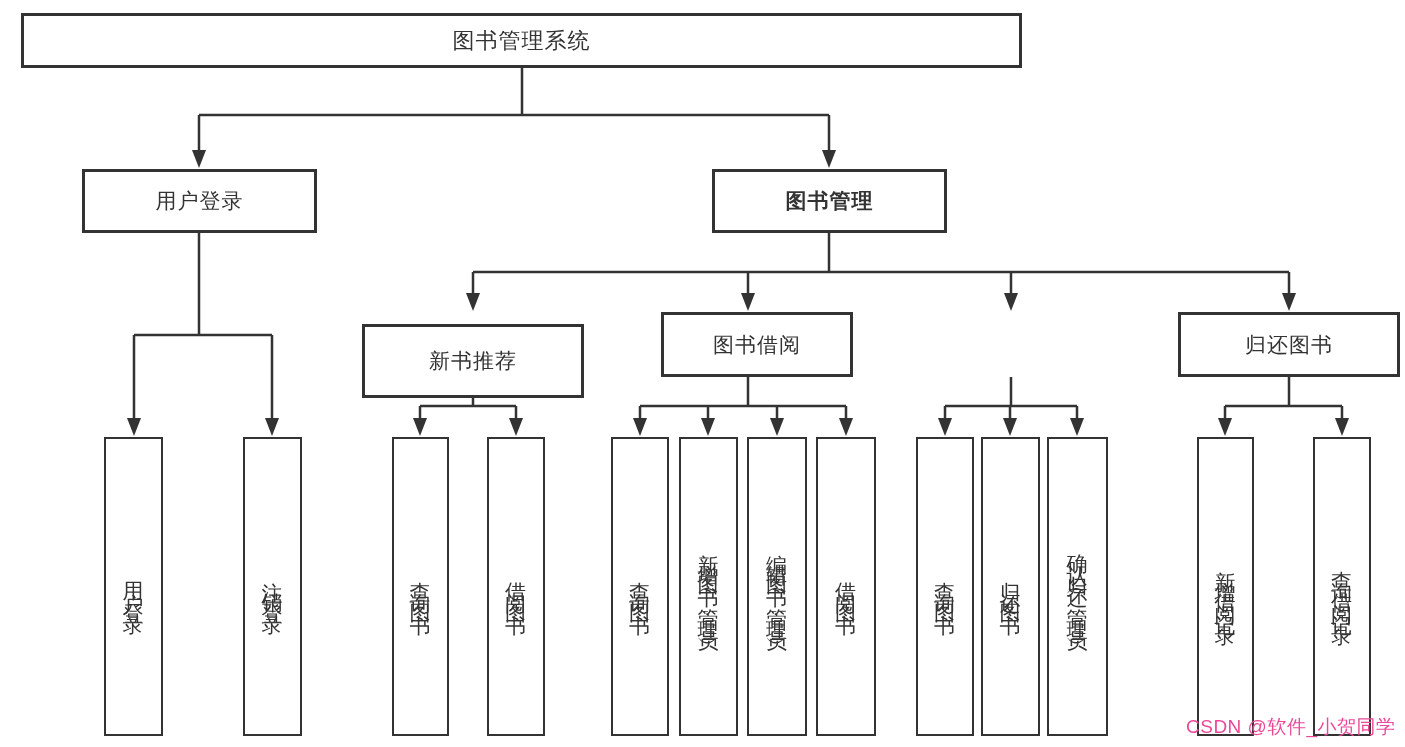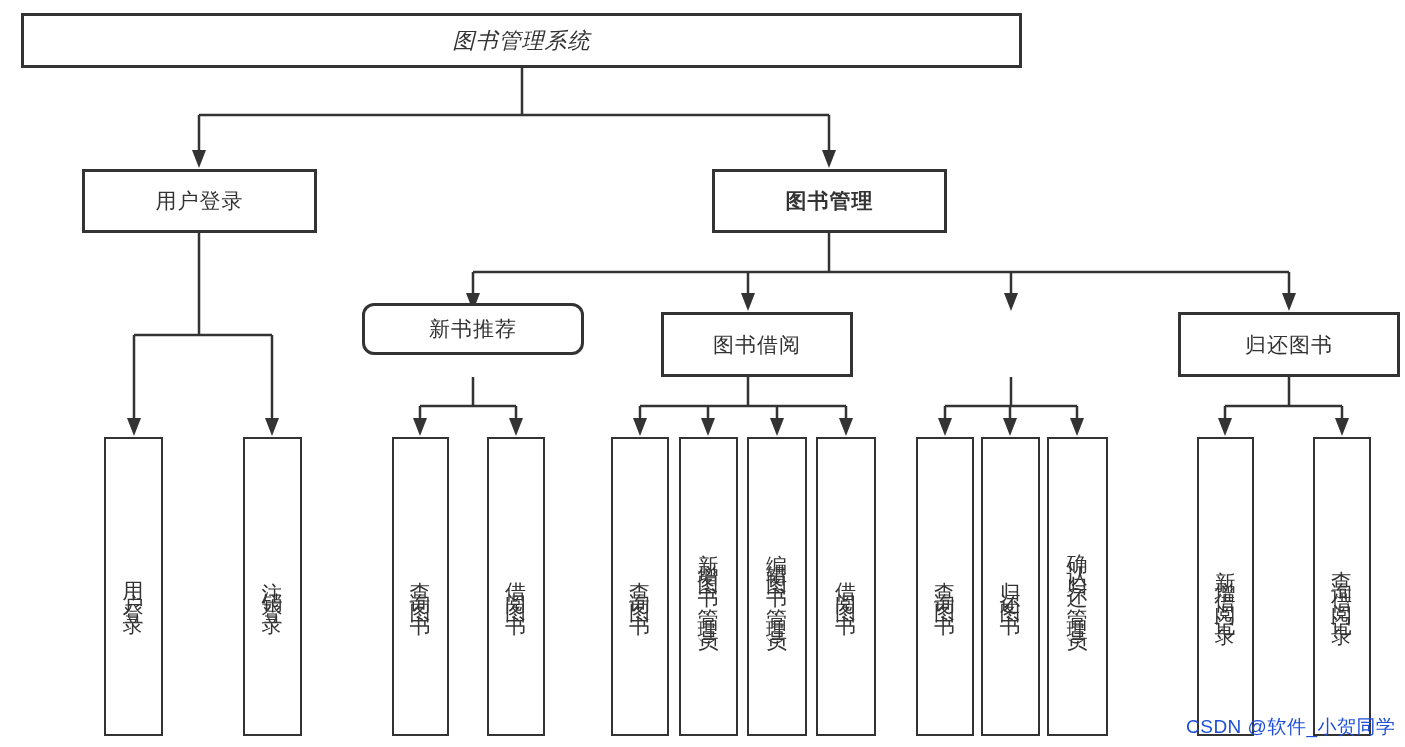--- a/index.html
+++ b/index.html
@@ -48,21 +48,21 @@
     letter-spacing: 11px;
     white-space: nowrap;
     color: #333333;
   }
   .watermark {
     position: absolute;
     left: 1186px;
     top: 714px;
     font-size: 19px;
     letter-spacing: 0.5px;
-    color: #1d4ed8;
+    color: #ec4899;
     white-space: nowrap;
   }
 </style>
 </head>
 <body>
 
 <div class="canvas">
 
   <svg class="connectors" viewBox="0 0 1405 747" xmlns="http://www.w3.org/2000/svg" aria-hidden="true">
     <g stroke="#333333" stroke-width="2.5" fill="none">
@@ -90,26 +90,26 @@
       <polygon points="770,418 784,418 777,436"></polygon>
       <polygon points="839,418 853,418 846,436"></polygon>
       <polygon points="938,418 952,418 945,436"></polygon>
       <polygon points="1003,418 1017,418 1010,436"></polygon>
       <polygon points="1070,418 1084,418 1077,436"></polygon>
       <polygon points="1218,418 1232,418 1225,436"></polygon>
       <polygon points="1335,418 1349,418 1342,436"></polygon>
     </g>
   </svg>
 
-  <div class="box root" style="left:21px; top:13px; width:1001px; height:55px;font-style:italic;">图书管理系统</div>
+  <div class="box root" style="left:21px; top:13px; width:1001px; height:55px;">图书管理系统</div>
 
   <div class="box" style="left:82px; top:169px; width:235px; height:64px;">用户登录</div>
   <div class="box" style="left:712px; top:169px; width:235px; height:64px;font-weight:bold;">图书管理</div>
 
-  <div class="box" style="left:362px; top:303px; width:222px; height:52px;border-radius:12px;">新书推荐</div>
+  <div class="box" style="left:362px; top:324px; width:222px; height:74px;">新书推荐</div>
   <div class="box" style="left:645px; top:312px; width:192px; height:65px;margin-left:16px;">图书借阅</div>
   <div class="box" style="left:1178px; top:312px; width:222px; height:65px;">归还图书</div>
 
   <div class="leaf" style="left:104px; width:59px;">
     <span>用户登录</span>
   </div>
   <div class="leaf" style="left:243px; width:59px;">
     <span>注销登录</span>
   </div>
   <div class="leaf" style="left:392px; width:57px;">

